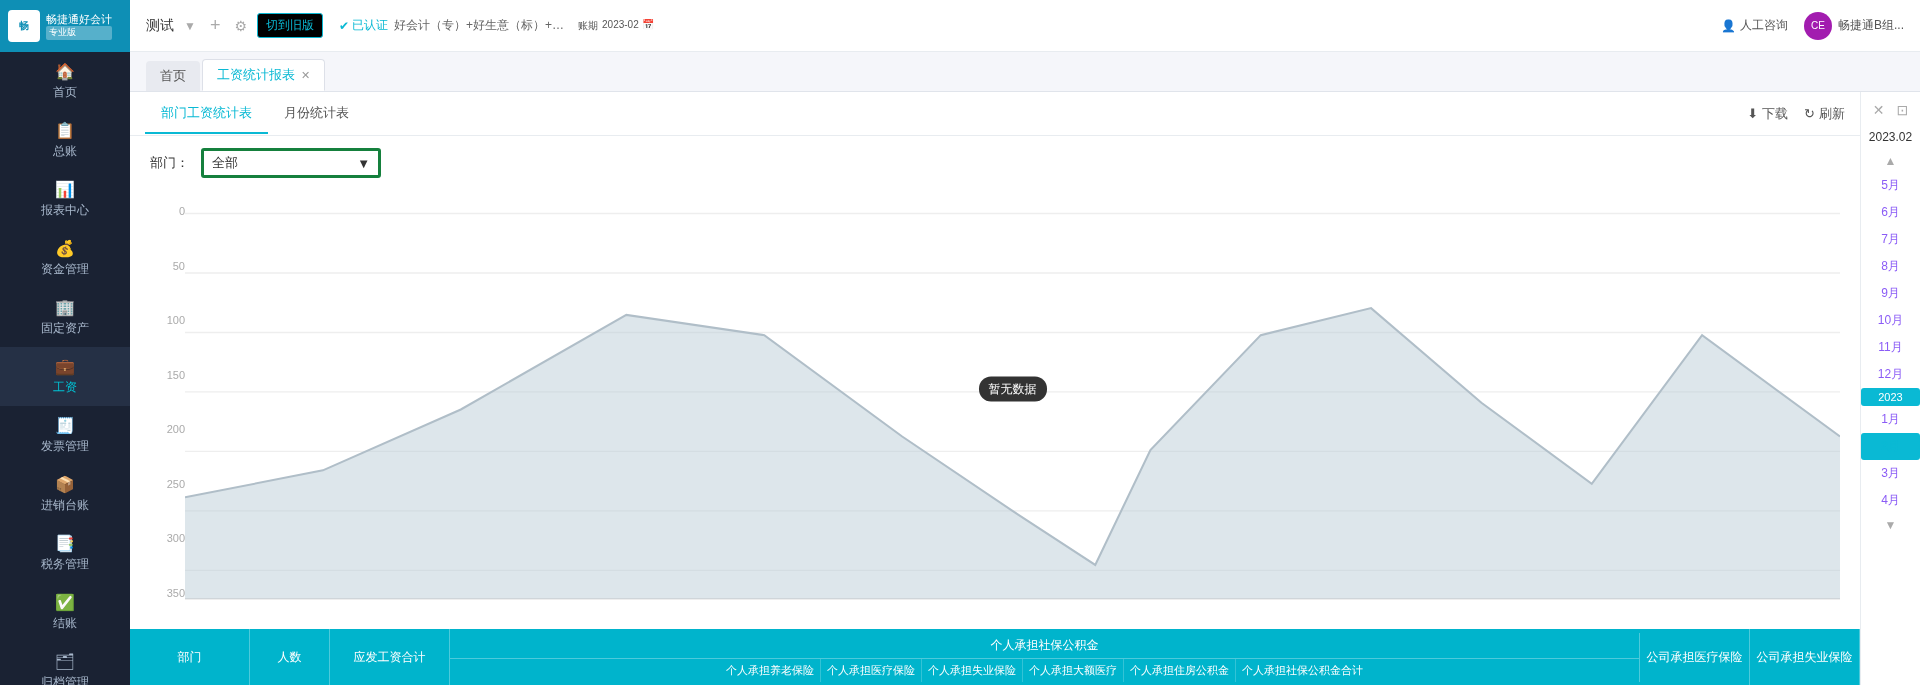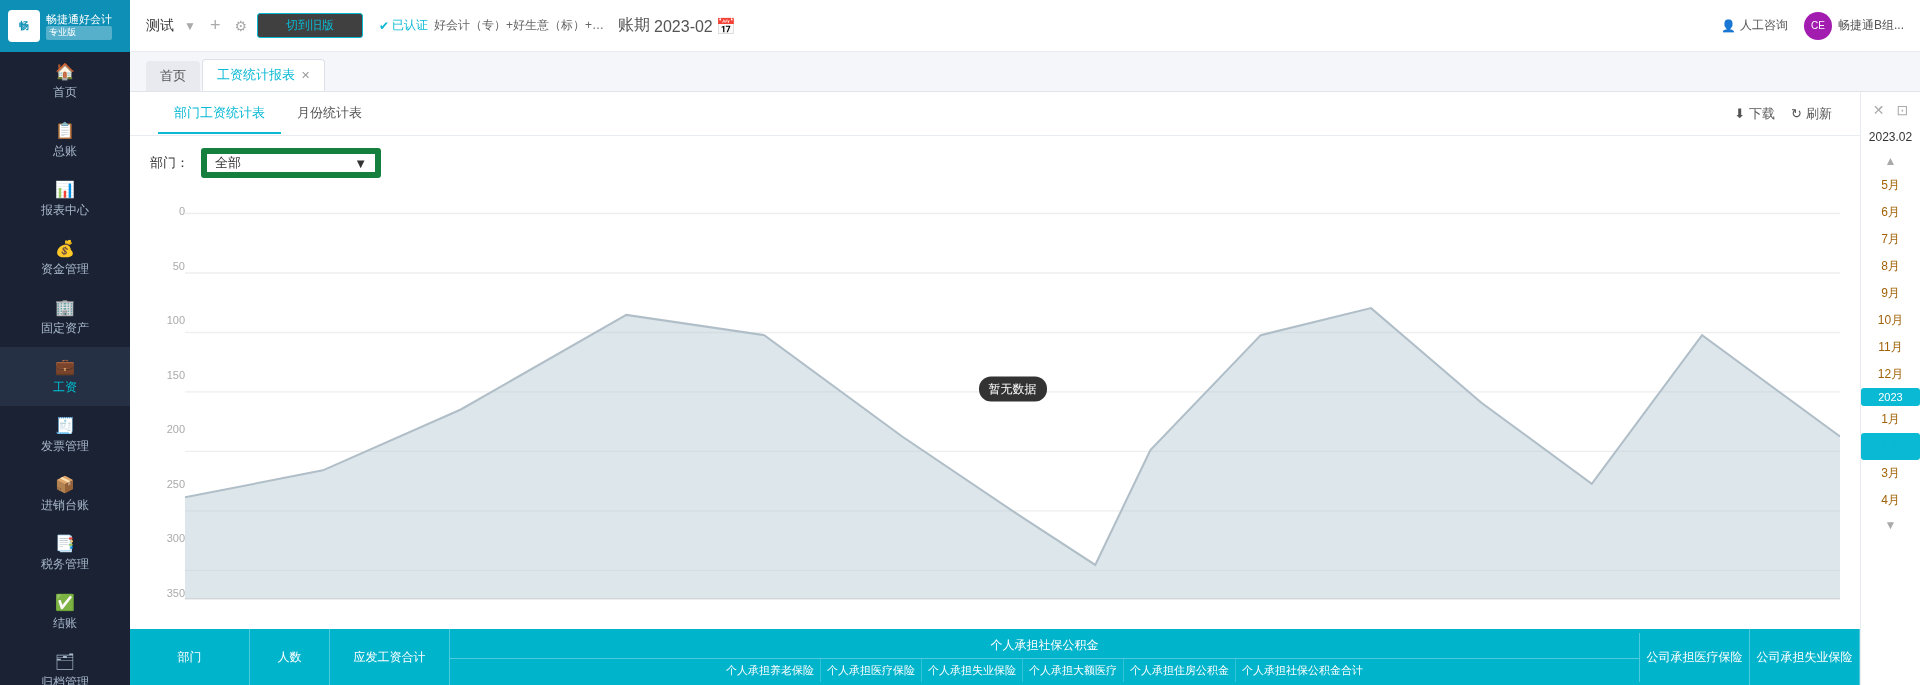--- a/index.html
+++ b/index.html
@@ -70,30 +70,30 @@
       gap: 10px;
       flex-shrink: 0;
     }
     .topbar-title { font-size: 14px; color: #333; }
     .topbar-arrow { color: #aaa; font-size: 12px; cursor: pointer; }
     .topbar-add { color: #aaa; font-size: 18px; cursor: pointer; padding: 2px 4px; }
     .topbar-gear { color: #aaa; font-size: 14px; cursor: pointer; }
     .topbar-btn {
       border: 1px solid #0ab9d4;
       color: #0ab9d4;
-      background: #404040;
-      padding: 3px 28px;
+      background: #000000;
+      padding: 3px 8px;
       border-radius: 3px;
       cursor: pointer;
       font-size: 12px;
     }
     .topbar-badges { display: flex; align-items: center; gap: 6px; margin-left: 6px; font-size: 12px; }
     .badge-certified { color: #0ab9d4; display: flex; align-items: center; gap: 3px; }
     .badge-good { color: #666; }
-    .topbar-period { display: flex; align-items: flex-end; gap: 4px; color: #555; font-size: 16px; margin-left: 4px; }
+    .topbar-period { display: flex; align-items: flex-start; gap: 4px; color: #555; font-size: 10px; margin-left: 4px; }
     .topbar-right { margin-left: auto; display: flex; align-items: center; gap: 16px; }
     .topbar-help { display: flex; align-items: center; gap: 4px; color: #555; font-size: 12px; cursor: pointer; }
     .topbar-user { display: flex; align-items: center; gap: 6px; font-size: 12px; color: #555; cursor: pointer; }
     .topbar-avatar { width: 28px; height: 28px; border-radius: 50%; background: #a21caf; display: flex; align-items: center; justify-content: center; color: white; font-size: 10px; }
 
     
     .tabbar {
       height: 40px;
       background: #f5f6fa;
       border-bottom: 1px solid #e0e4eb;
@@ -129,21 +129,21 @@
       display: flex;
       flex-direction: column;
       overflow: hidden;
       background: white;
     }
 
     
     .subtabs {
       display: flex;
       align-items: center;
-      padding: 0 28px;
+      padding: 0 15px;
       border-bottom: 1px solid #e8ecf0;
       height: 44px;
       flex-shrink: 0;
       justify-content: space-between;
     }
     .subtabs-left { display: flex; gap: 0; }
     .subtab {
       padding: 10px 16px;
       cursor: pointer;
       font-size: 13px;
@@ -159,21 +159,21 @@
       display: flex;
       align-items: center;
       padding: 12px 20px;
       gap: 12px;
       flex-shrink: 0;
     }
     .filter-label { font-size: 13px; color: #333; }
     .filter-select {
       width: 180px;
       height: 30px;
-      border: 6px solid #15803d;
+      border: 3px solid #15803d;
       border-radius: 3px;
       padding: 0 8px;
       font-size: 13px;
       color: #333;
       background: white;
       display: flex;
       align-items: center;
       justify-content: space-between;
       cursor: pointer;
     }
@@ -251,21 +251,21 @@
       align-items: center;
       gap: 4px;
       padding: 6px 4px;
       width: 100%;
       justify-content: center;
     }
     .year-label { font-size: 12px; color: #333; }
     .right-panel-nav { display: flex; flex-direction: column; align-items: center; width: 100%; }
     .month-item {
       font-size: 12px;
-      color: #a16207;
+      color: #8b5cf6;
       padding: 5px 8px;
       cursor: pointer;
       width: 100%;
       text-align: center;
     }
     .month-item.active-year { background: #0ab9d4; color: white; border-radius: 3px; font-size: 11px; padding: 3px 12px; }
     .month-item.active { background: #0ab9d4; color: white; border-radius: 3px; }
     .month-item.highlight { color: #0ab9d4; font-weight: bold; }
     .right-panel-arrow { color: #aaa; font-size: 12px; cursor: pointer; padding: 4px; }
 

